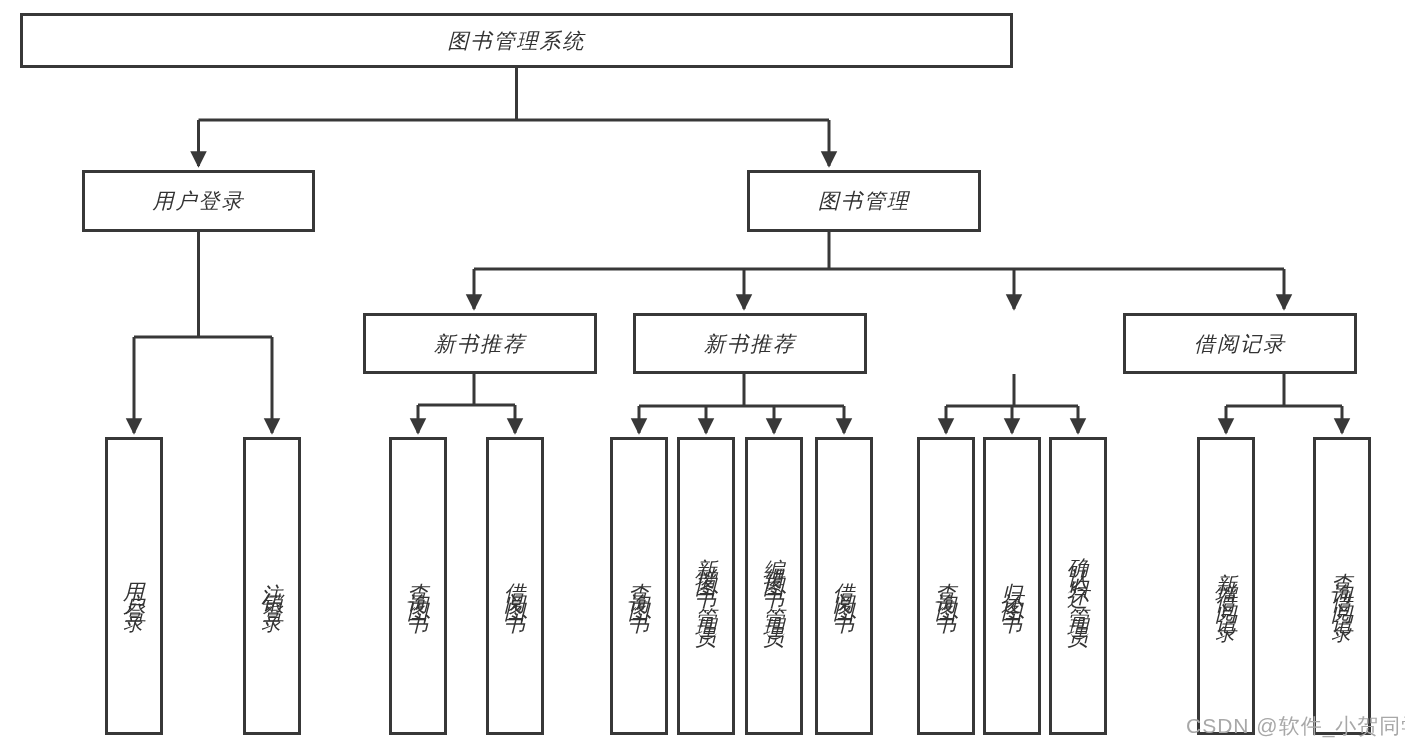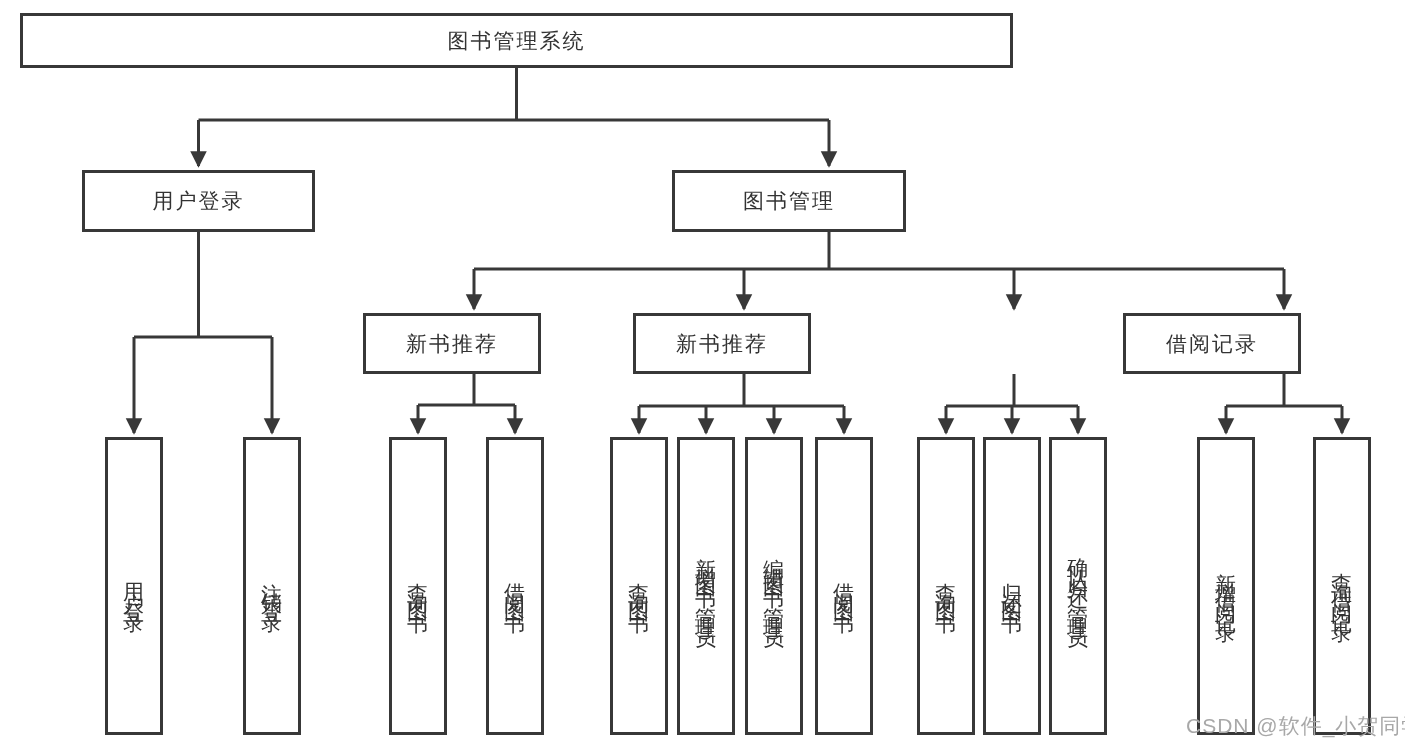--- a/index.html
+++ b/index.html
@@ -8,26 +8,27 @@
     background:#ffffff;
     font-family:"Liberation Sans","DejaVu Sans",sans-serif;
   }
   .stage{position:absolute;inset:0}
   svg.wires{position:absolute;left:0;top:0;z-index:1}
   .box{
     position:absolute;box-sizing:border-box;z-index:2;
     background:#ffffff;border:3px solid #383838;
     display:flex;align-items:center;justify-content:center;
     color:#333333;
+    font-style:italic;
   }
   .hlabel{font-size:21px;letter-spacing:2px;white-space:nowrap}
   .root{left:20px;top:13px;width:993px;height:55px}
   .l2a{left:82px;top:170px;width:233px;height:62px}
-  .l2b{left:672px;top:170px;width:234px;height:62px}
-  .l3{top:313px;width:178px;height:61px}
+  .l2b{left:747px;top:170px;width:234px;height:62px}
+  .l3{top:313px;width:234px;height:61px}
   .leaf{top:437px;width:58px;height:298px}
   .vtext{
     writing-mode:vertical-rl;text-orientation:mixed;
     font-size:21px;line-height:1;letter-spacing:10px;
     color:#333333;
   }
   .watermark{
     position:absolute;left:1186px;top:712px;z-index:3;
     font-size:21px;letter-spacing:1px;color:#a8a8a8;white-space:nowrap;
   }

